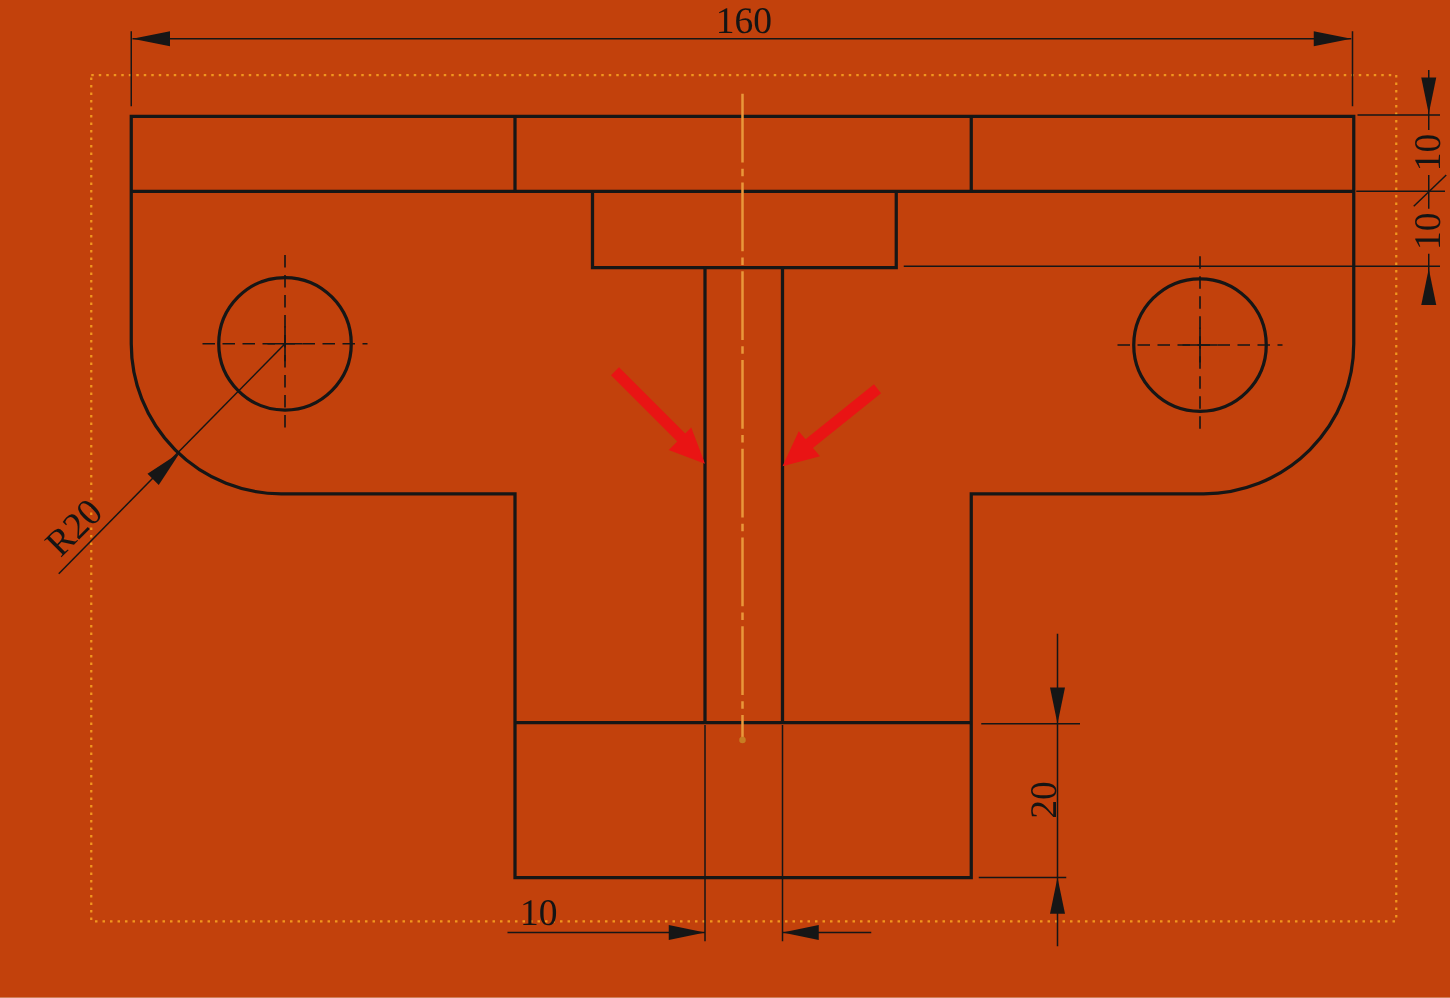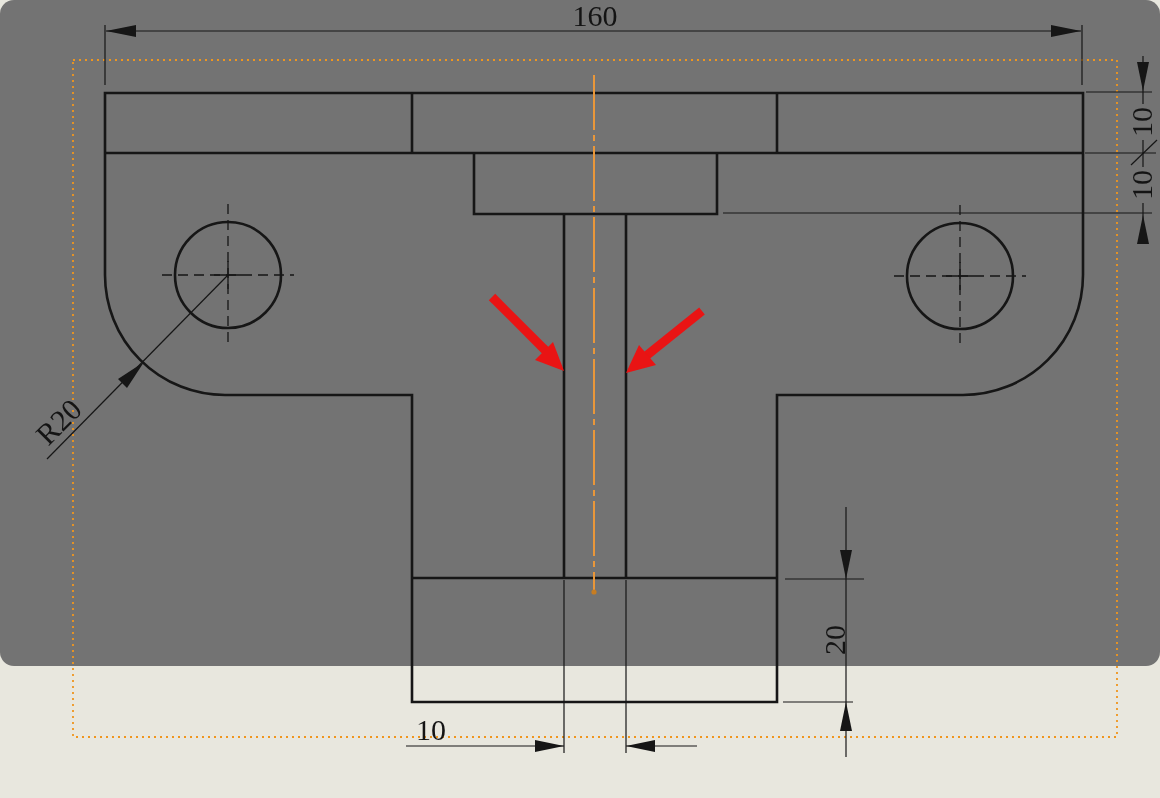--- a/index.html
+++ b/index.html
@@ -2,21 +2,21 @@
 <html><head>
 <meta charset="utf-8">
 <style>
   html,body{margin:0;padding:0;}
   body{
     width:1160px;height:798px;overflow:hidden;
     background:#e8e7de;
     font-family:"Liberation Serif","DejaVu Serif",serif;
   }
   .canvas{
-    position:relative;width:1160px;height:666px;background:#737373;border-radius:14px;
+    position:relative;width:1160px;height:798px;background:#c2410c;
   }
   svg{position:absolute;left:0;top:0;}
   .edge{stroke:#161616;stroke-width:2.6;fill:none;stroke-linecap:butt;stroke-linejoin:miter;}
   .thin{stroke:#161616;stroke-width:1.2;fill:none;}
   .cmark{stroke:#161616;stroke-width:1.3;fill:none;}
   .dimtext{font-size:30px;fill:#141414;}
   .arrow{fill:#161616;stroke:none;}
   .selbox{stroke:#f0961e;stroke-width:1.8;fill:none;stroke-dasharray:2 4;}
   .cline{stroke:#e9973a;stroke-width:2;fill:none;}
   .redshaft{stroke:#e91414;stroke-width:9;fill:none;}

